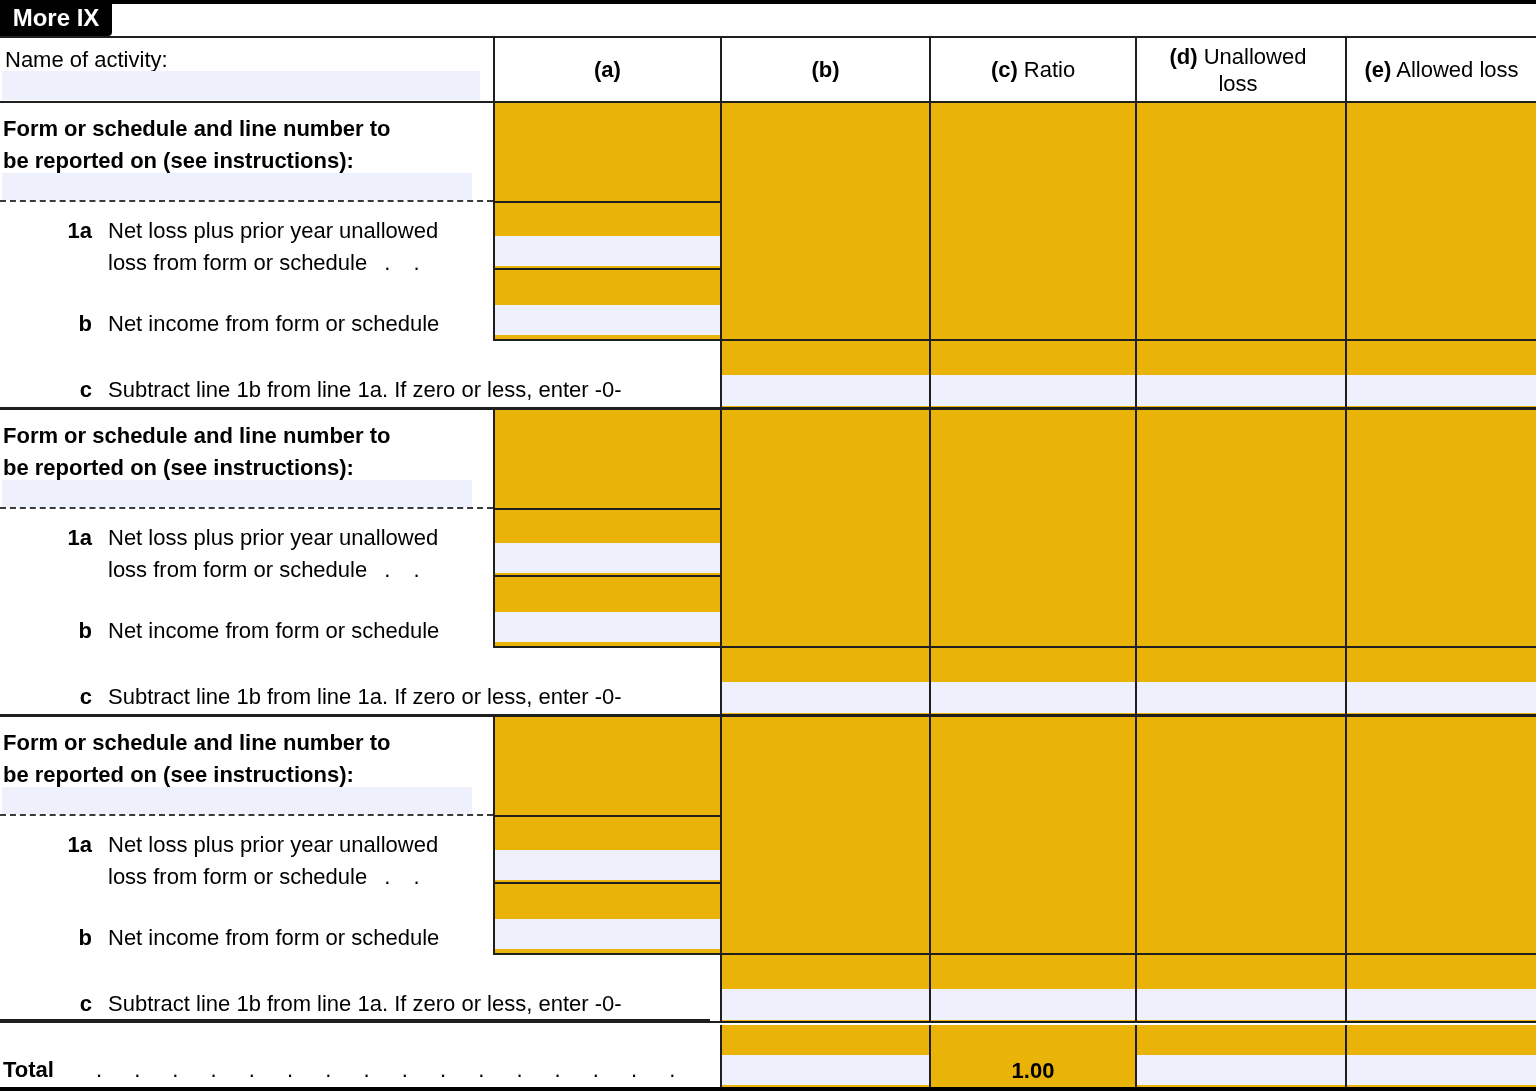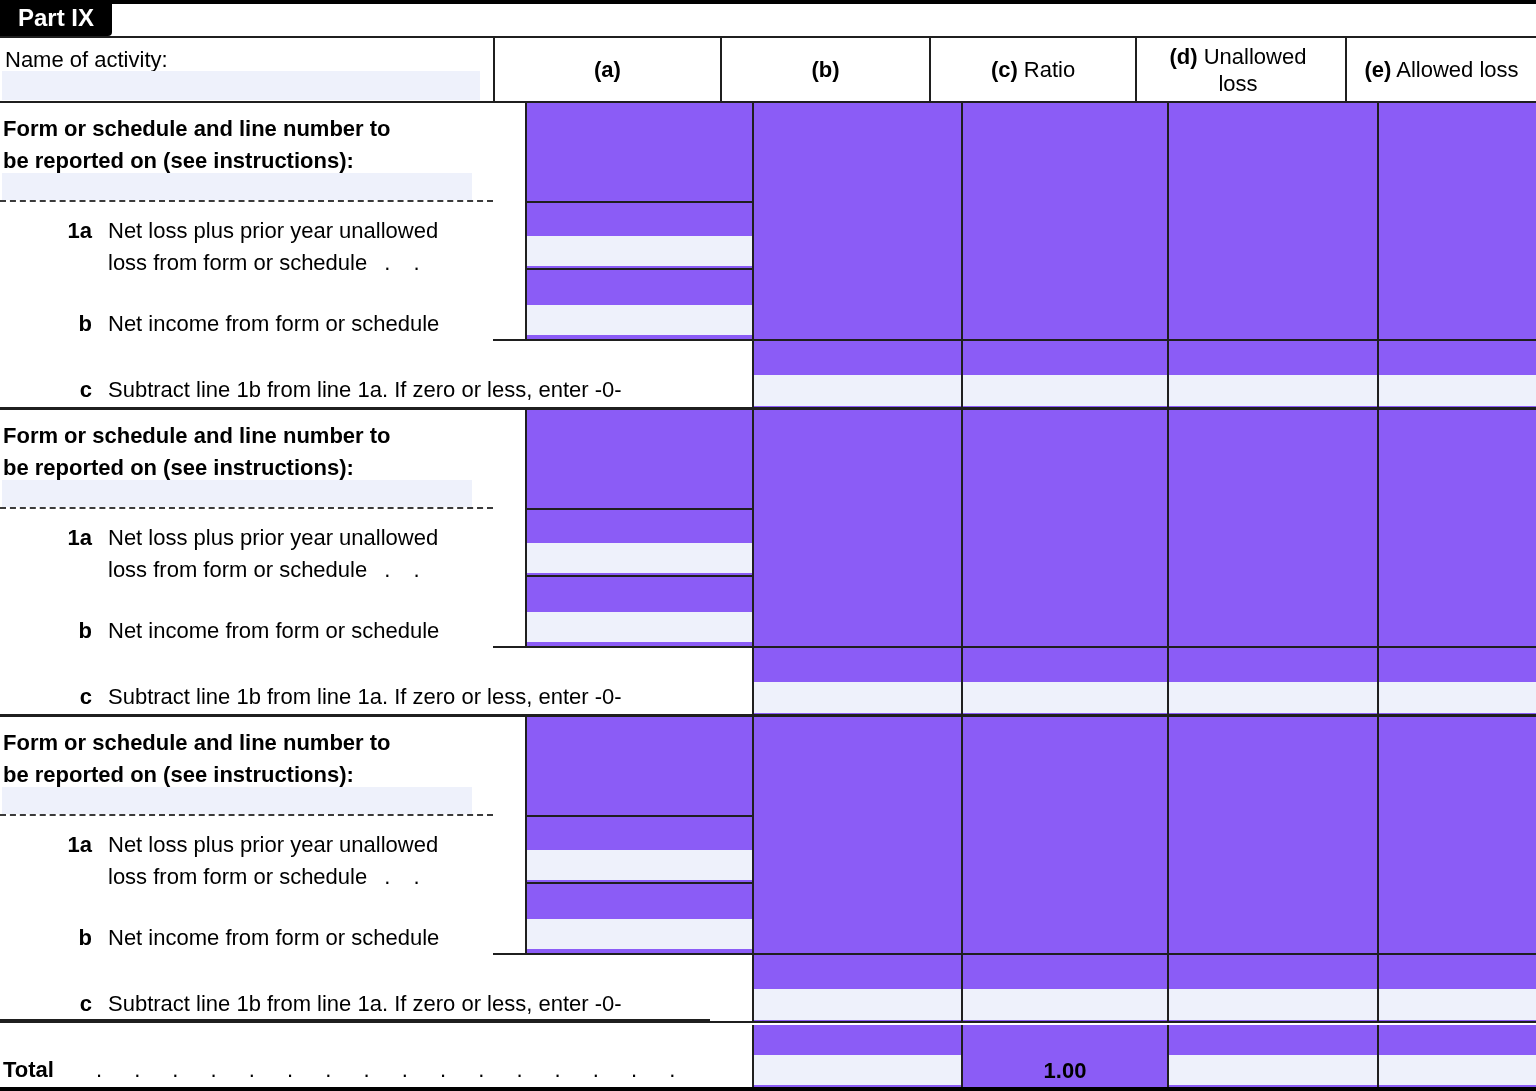--- a/index.html
+++ b/index.html
@@ -27,36 +27,36 @@
   }
   .banner-title { position:absolute; left:163px; top:3px; font-size:25px; line-height:30px; white-space:nowrap; }
   
   .hdr { position:absolute; left:0; top:36px; width:1536px; height:67px;
          border-top:2px solid #1f1f1f; border-bottom:2px solid #1f1f1f; }
   .hdr-cell { position:absolute; top:0; height:100%; border-left:2px solid #1f1f1f;
               display:flex; flex-direction:column; align-items:center; justify-content:center;
               font-size:22px; line-height:27px; text-align:center; padding:0 10px; }
   
   .block { position:absolute; left:0; width:1536px; height:307px; }
-  .cell { position:absolute; border-left:2px solid #1f1f1f; background:#8b5cf6;margin-left:32px; }
+  .cell { position:absolute; border-left:2px solid #1f1f1f; background:#eab308; }
   .dashed { position:absolute; left:0; width:493px; border-top:2px dashed #3a3a3a; }
   .num { position:absolute; width:42px; text-align:right; font-weight:bold; }
   .leader { word-spacing:17px; margin-left:17px; }
   .total-leader { word-spacing:26px; margin-left:42px; font-size:22px; }
   .sep { position:absolute; left:0; width:1536px; height:3px; background:#1f1f1f; }
   .bottom-bar { position:absolute; left:0; top:1087px; width:1536px; height:4px; background:#000; }
 </style>
 </head>
 <body>
 
 <div class="form">
 
   <div class="top-rule"></div>
   <div class="part-box">
-    <span>Part IX</span>
+    <span>More IX</span>
   </div>
 
   <div class="hdr">
     <div class="abs t" style="left:5px; top:6px;">Name of activity:</div>
     <input class="field" style="left: 2px; top: 33px; width: 478px; height: 29px;" value="">
     <div class="hdr-cell bold" style="left:493px; width:227px;">(a)</div>
     <div class="hdr-cell bold" style="left:720px; width:209px;">(b)</div>
     <div class="hdr-cell" style="left:929px; width:206px; flex-direction:row; gap:6px;">
       <span class="bold">(c)</span>
       <span>Ratio</span>

